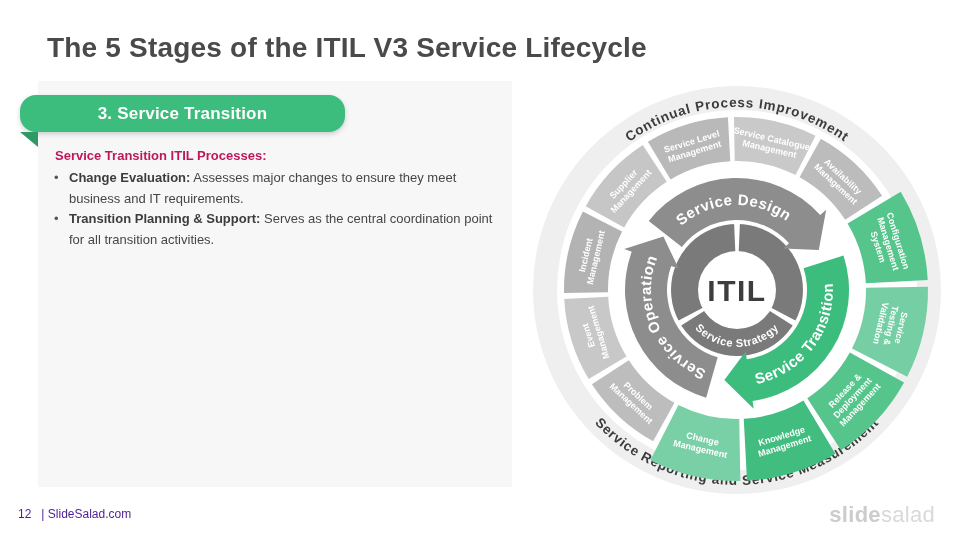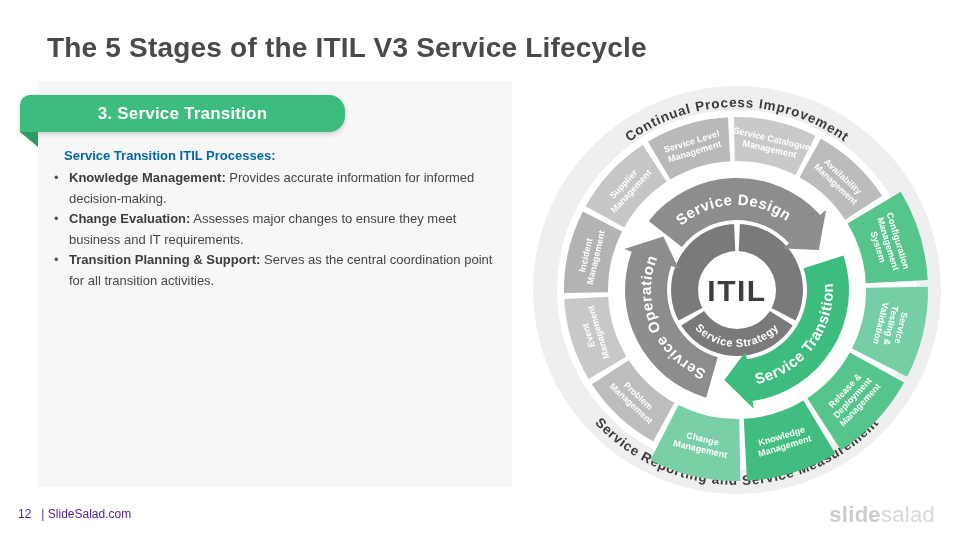--- a/index.html
+++ b/index.html
@@ -21,22 +21,22 @@
     border-radius:10px 16px 16px 0;
     display:flex;align-items:center;justify-content:center;
     color:#ffffff;font-size:17px;font-weight:700;letter-spacing:.2px;
     box-shadow:0 2px 5px rgba(0,0,0,.18);
   }
   .badge-fold{
     position:absolute;left:20px;top:132px;width:18px;height:15px;
     clip-path:polygon(0 0,100% 0,100% 100%);
   }
   .list-heading{
-    position:absolute;left:64px;top:148px;margin:0;
-    font-size:13px;font-weight:700;color:#0369a1;
+    position:absolute;left:55px;top:148px;margin:0;
+    font-size:13px;font-weight:700;color:#be185d;
   }
   .bullets{
     position:absolute;left:52px;top:168px;width:452px;
     margin:0;padding:0;list-style:none;
     font-size:13px;line-height:20.6px;color:#464646;
   }
   .bullets li{position:relative;padding-left:17px;}
   .bullets li::before{content:"\2022";position:absolute;left:2px;color:#555;}
   .bullets b{color:#3d3d3d;}
   .wheel-wrap{position:absolute;left:527px;top:78px;width:420px;height:424px;}
@@ -47,28 +47,27 @@
   .logo .l2{color:#d9d9d9;font-weight:400;}
   svg text{font-family:"Liberation Sans","DejaVu Sans",sans-serif;}
 </style>
 </head>
 <body>
 
 <h1 class="slide-title">The 5 Stages of the ITIL V3 Service Lifecycle</h1>
 
 <div class="panel"></div>
 
-<div class="badge" id="badge" style="background: rgb(60, 188, 125);">
+<div class="badge" id="badge" style="background: rgb(60, 188, 125); border-radius: 16px;">
   <span>3. Service Transition</span>
 </div>
 <div class="badge-fold" id="badge-fold" style="background: rgb(47, 154, 102);"></div>
 
 <p class="list-heading">Service Transition ITIL Processes:</p>
 <ul class="bullets" id="bullets">
-    <li><b>Knowledge Management:</b><span> Provides accurate information for informed decision-making.</span></li>
     <li><b>Change Evaluation:</b><span> Assesses major changes to ensure they meet business and IT requirements.</span></li>
     <li><b>Transition Planning &amp; Support:</b><span> Serves as the central coordination point for all transition activities.</span></li>
   </ul>
 
 <div class="wheel-wrap">
   <svg id="wheel" width="420" height="424" viewBox="0 0 420 424">
       <circle cx="210" cy="212" r="204" fill="#efefef"></circle>
       <circle cx="210" cy="212" r="180" fill="#ffffff"></circle>
       <path id="tp-top" d="M 44.15 134.66 A 183 183 0 0 1 375.85 134.66" fill="none"></path>
       <text font-size="13.5" font-weight="bold" fill="#3c3c3c" letter-spacing=".8"><textPath href="#tp-top" startOffset="50%" text-anchor="middle">Continual Process Improvement</textPath></text>

